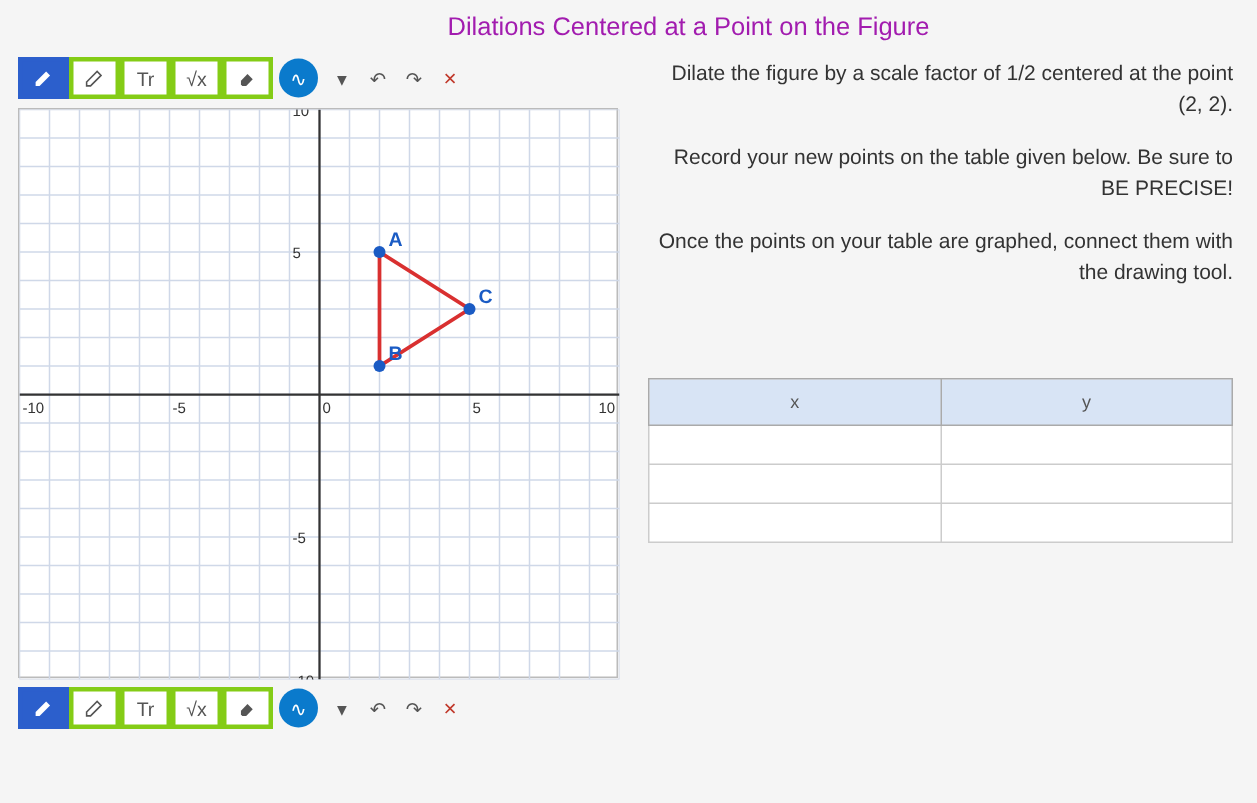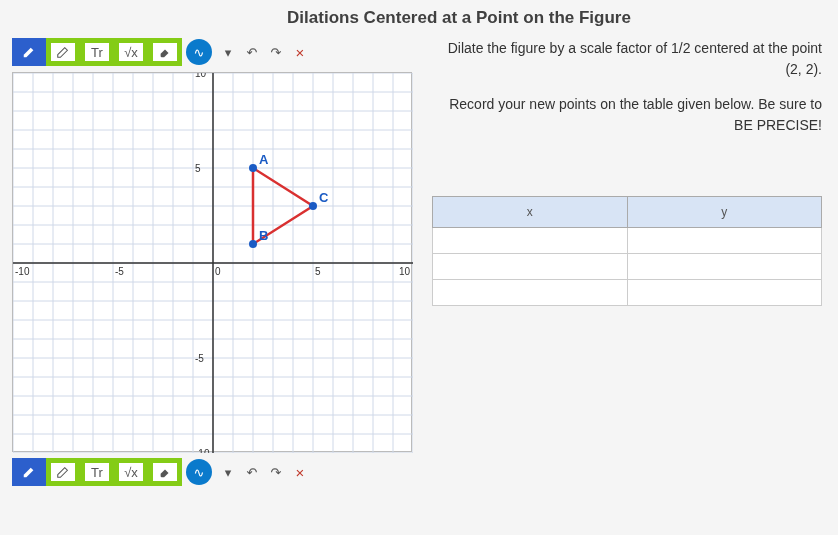--- a/index.html
+++ b/index.html
@@ -7,41 +7,40 @@
     font-family: Arial, sans-serif;
     background: #f5f5f5;
     width: 838px;
     height: 535px;
     padding: 8px 12px;
     color: #333;
   }
   .title {
     text-align: center;
     font-size: 17px;
-    color: #404040;
+    color: #a21caf;
     margin-bottom: 10px;
     margin-left: 80px;
-    font-weight: bold;
   }
   .main {
     display: flex;
     gap: 20px;
   }
   .left { width: 400px; }
   .right { width: 390px; font-size: 14px; color: #333; line-height: 1.5; }
   .right p { margin-bottom: 14px; text-align: right; }
   .toolbar {
     display: flex;
     gap: 0;
     margin-bottom: 6px;
   }
   .tool {
     width: 34px;
     height: 28px;
-    border: 5px solid #84cc16;
+    border: 3px solid #84cc16;
     background: #fff;
     display: flex;
     align-items: center;
     justify-content: center;
     font-size: 13px;
     color: #555;
     cursor: pointer;
   }
   .tool.active {
     background: #2c5fcc;
@@ -213,20 +212,21 @@
       <div class="tool plain">▾</div>
       <div class="tool plain">↶</div>
       <div class="tool plain">↷</div>
       <div class="tool close">×</div>
     </div>
   </div>
 
   <div class="right">
     <p>Dilate the figure by a scale factor of 1/2 centered at the point (2, 2).</p>
     <p>Record your new points on the table given below. Be sure to BE PRECISE!</p>
+    <p>Once the points on your table are graphed, connect them with the drawing tool.</p>
 
     <div class="table-wrap" style="margin-top:60px">
       <table class="data">
         <thead>
           <tr>
             <th>x</th>
             <th>y</th>
           </tr>
         </thead>
         <tbody>

